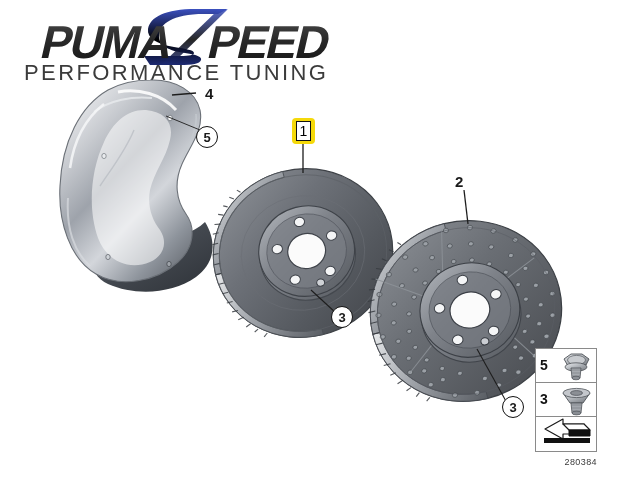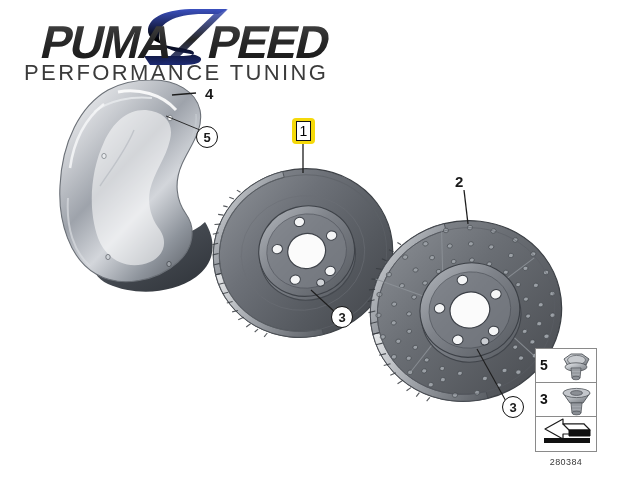--- a/index.html
+++ b/index.html
@@ -77,21 +77,21 @@
     color: #111;
     padding-left: 4px;
     width: 18px;
   }
   .legend-art { flex: 1; height: 100%; }
   .legend-art svg { display: block; }
   #legend-id {
     position: absolute;
     left: 535px; top: 457px;
     width: 62px;
-    text-align: center;
+    text-align: right;
     font-family: "Liberation Sans", sans-serif;
     font-size: 9px;
     letter-spacing: 0.4px;
     color: #3a3a3a;
   }
 </style>
 </head>
 <body>
 
 <div id="page">

